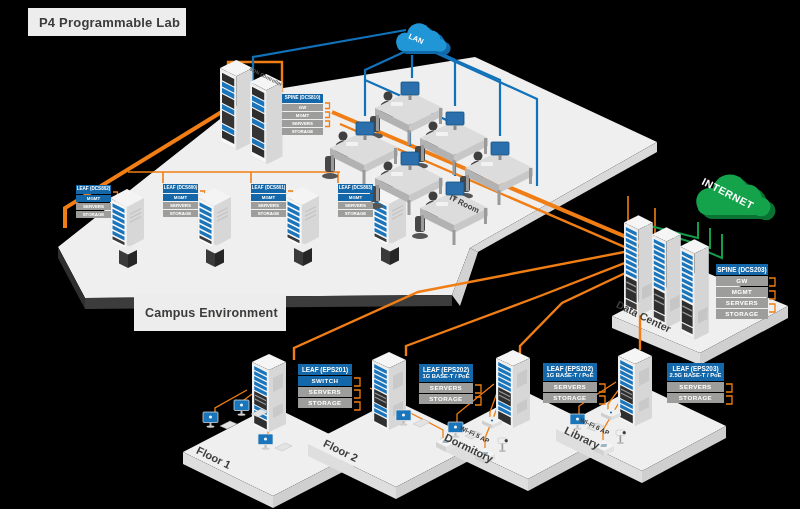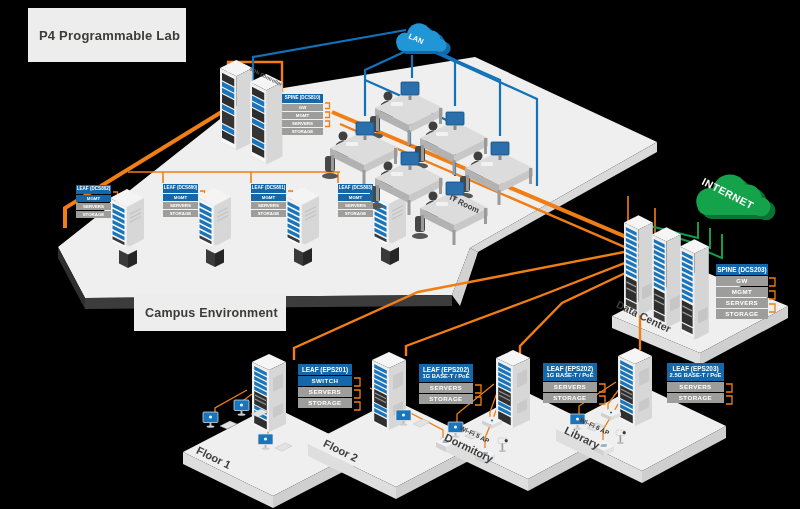--- a/index.html
+++ b/index.html
@@ -337,21 +337,21 @@
   </g>
   <g>
     <use href="#cloudshape" transform="translate(735,200) scale(1.35)" fill="#0A7334"></use>
     <use href="#cloudshape" transform="translate(730,196) scale(1.35)" fill="#14A24B"></use>
     <text x="701" y="184" transform="rotate(27 701 184)" font-size="10.5" font-weight="bold" fill="#ffffff" letter-spacing="0.5">INTERNET</text>
   </g>
 
   <text x="249" y="70" transform="rotate(27 249 70)" font-size="5" font-weight="bold" fill="#5a5a5a">SDN Controller</text>
 </svg>
 
-  <div class="titlebox" style="left:28px;top:8px;width:147px;height:54px;font-size:13px;">
+  <div class="titlebox" style="left:28px;top:8px;width:147px;height:28px;font-size:13px;">
     <span>P4 Programmable Lab</span>
   </div>
   <div class="titlebox" style="left:134px;top:294px;width:141px;height:37px;font-size:12.5px;align-items:center;">
     <span>Campus Environment</span>
   </div>
 
   <div class="devbox sm" style="left:282px;top:94px;width:41px;">
     <div class="dev-head">SPINE (DCS810)</div>
     <div class="dev-row">GW</div>
     <div class="dev-row">MGMT</div>

